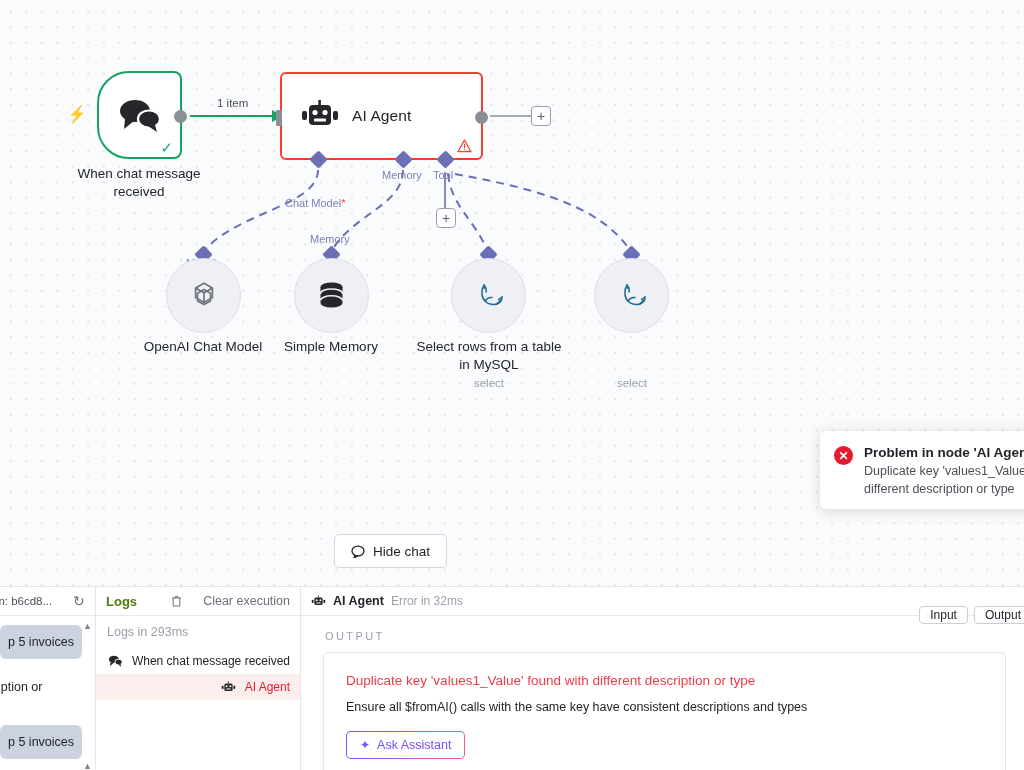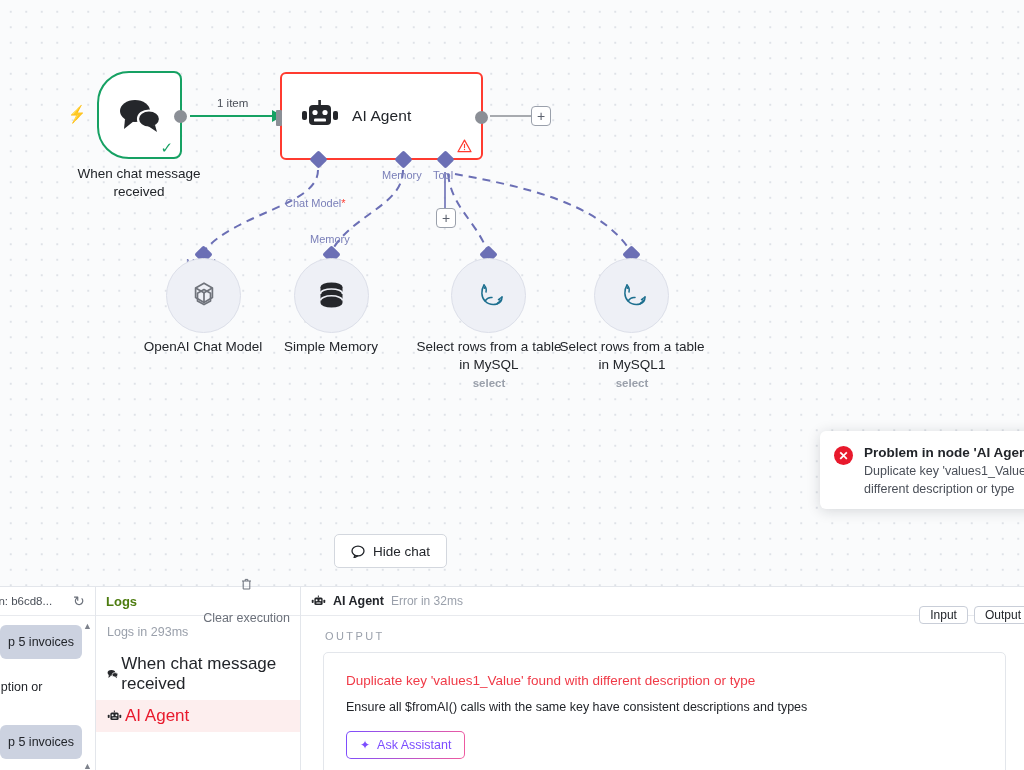--- a/index.html
+++ b/index.html
@@ -95,21 +95,21 @@
     position: absolute; width: 75px; height: 75px; border-radius: 50%;
     background: #eef0f6; border: 1.3px solid #dcdfe9;
     display: flex; align-items: center; justify-content: center;
   }
   .sub-caption {
     position: absolute; text-align: center; font-size: 13.5px;
     color: #22252a; line-height: 1.33; width: 150px;
   }
   .sub-sub {
     position: absolute; text-align: center; font-size: 11.5px;
-    color: #9aa0ab; width: 150px; font-weight: bold;
+    color: #9aa0ab; width: 150px;
   }
   .edge-label {
     position: absolute; font-size: 11px; color: #7a7fb8;
   }
 
   
   .hide-chat {
     position: absolute; left: 334px; top: 534px;
     height: 34px; padding: 0 16px;
     background: #fff; border: 1px solid #d3d7de; border-radius: 5px;
@@ -161,28 +161,29 @@
   .chat-scroll {
     position: absolute; right: 3px; top: 6px; width: 9px; height: 149px;
   }
   .chat-scroll .arw { color: #7d828c; font-size: 9px; text-align: center; line-height: 1; }
 
   
   #logs-panel { width: 205px; flex: 0 0 205px; border-right: 1px solid #e3e6eb; }
   #logs-panel .panel-head { justify-content: space-between; }
   .logs-title { font-size: 13px; font-weight: 700; color: #4d7c0f; }
   .clear-exec {
-    font-size: 12.5px; color: #6b707a; display: flex; align-items: center; gap: 21px; cursor: pointer; flex-direction: column;
+    font-size: 12.5px; color: #6b707a; display: flex; align-items: center; gap: 21px; cursor: pointer;
   }
   .logs-body { padding: 9px 0 0 0; }
   .logs-status { font-size: 12.5px; color: #9aa0ab; padding: 0 10px 9px 11px; }
   .log-row {
-    display: flex; align-items: center; gap: 3px;
-    padding: 6px 10px 6px 11px; font-size: 17px; color: #22252a;
+    display: flex; align-items: center; gap: 9px;
+    padding: 6px 10px 6px 11px; font-size: 12px; color: #22252a;
     cursor: pointer;
+    justify-content: flex-end;
   }
   .log-row.err { background: #fdeeee; color: #e8192c; }
 
   
   #out-panel { flex: 1 1 auto; position: relative; overflow: hidden; }
   #out-panel .panel-head { justify-content: space-between; }
   .out-head-left { display: flex; align-items: center; gap: 7px; }
   .out-node-name { font-size: 12.5px; font-weight: 700; color: #22252a; }
   .out-node-time { font-size: 12px; color: #9aa0ab; }
   .io-toggle { display: flex; gap: 6px; margin-right: -18px; }
@@ -340,21 +341,20 @@
         <g fill="none" stroke="#1d6f8f" stroke-width="1.5" stroke-linecap="round" stroke-linejoin="round">
           <path d="M13 6 C10 11 10 18 14 22 C17 25 22 26 26 25"></path>
           <path d="M13 6 C15 8 15.5 11 15 13"></path>
           <path d="M26 25 C29 24 31 21 31 18"></path>
           <path d="M31 18 L27.5 20.5 L30 21.5 L26.5 24"></path>
           <path d="M14 22 C16 19 18 18 21 18.5"></path>
         </g>
         <circle cx="13.6" cy="9" r="1.1" fill="#1d6f8f"></circle>
       </svg>
     </div>
-    <div class="sub-caption" style="left:557px; top:338px;">Select rows from a table in MySQL1</div>
     <div class="sub-sub" style="left:557px; top:377px;">select</div>
 
     <div class="hide-chat">
       <svg width="14" height="13" viewBox="0 0 14 13">
         <ellipse cx="7" cy="6" rx="6" ry="4.8" fill="none" stroke="#22252a" stroke-width="1.3"></ellipse>
         <path d="M4 10 L3 13 L7 10.6" fill="none" stroke="#22252a" stroke-width="1.3" stroke-linejoin="round"></path>
       </svg>
       <span>Hide chat</span>
     </div>
 

